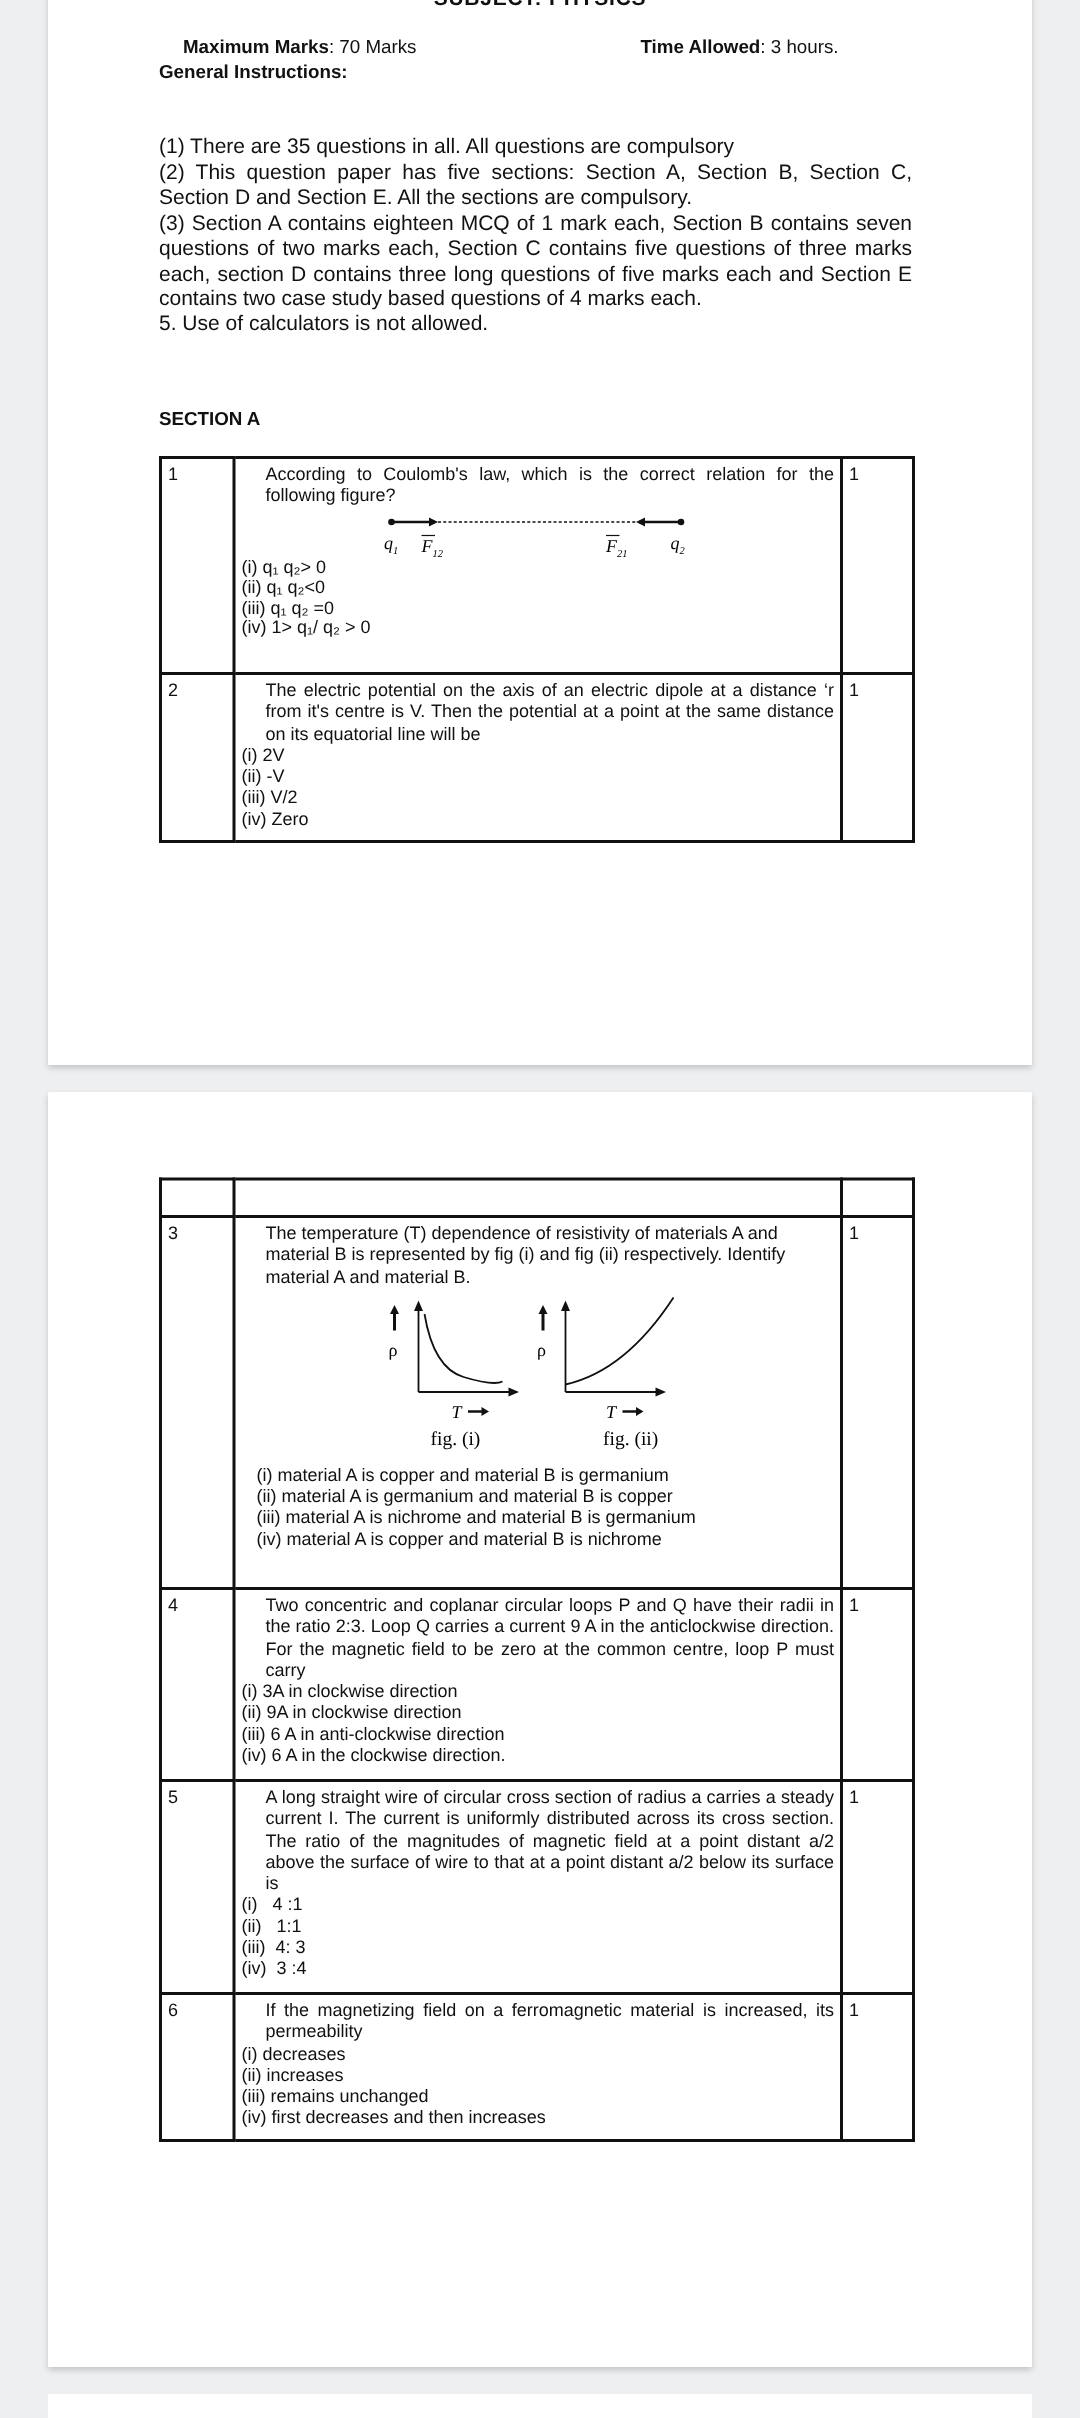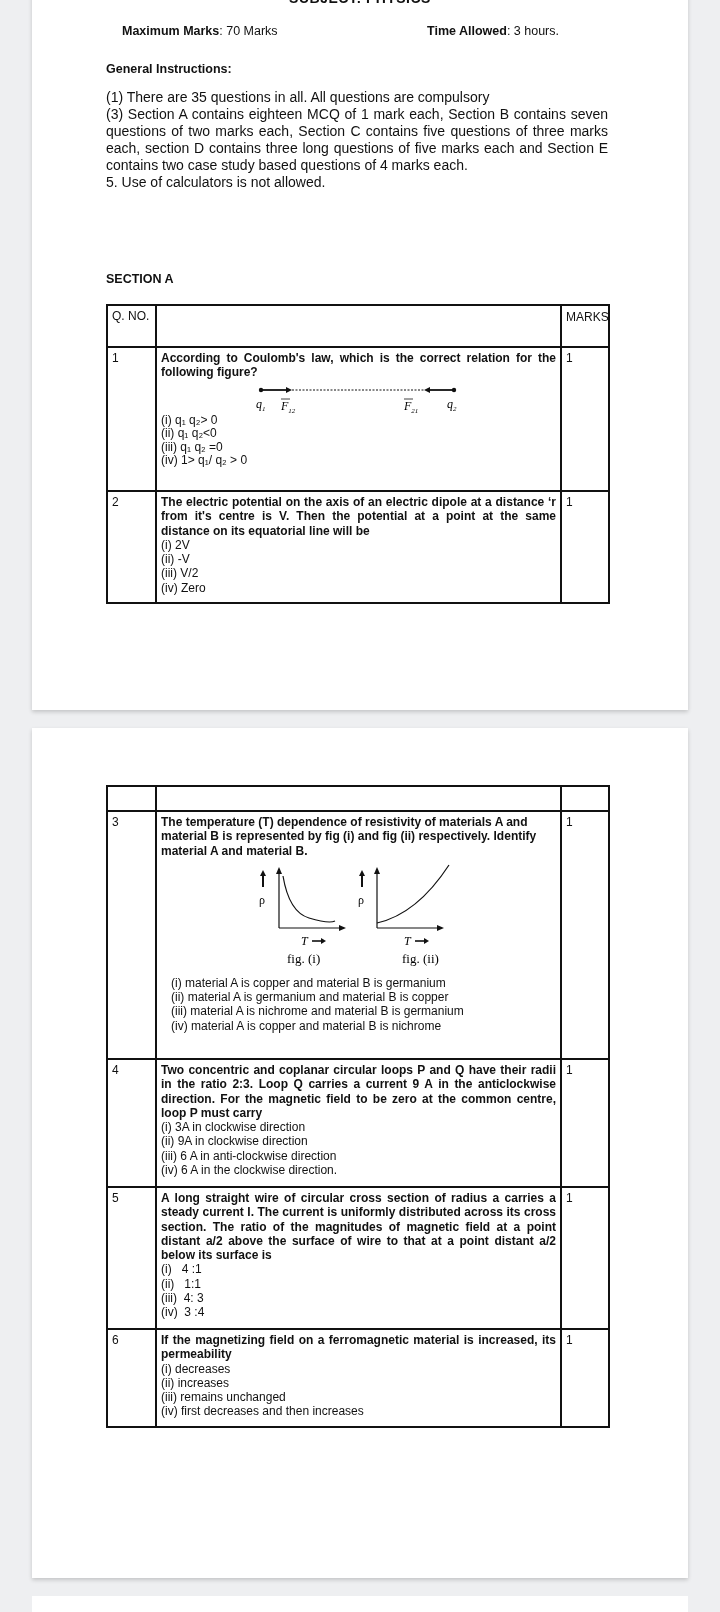--- a/index.html
+++ b/index.html
@@ -36,62 +36,58 @@
     position: absolute; border-collapse: collapse; width: 502px;
     table-layout: fixed;
   }
   table.qtable td {
     border: 2px solid #111; vertical-align: top; padding: 3px 4px 2px 4px;
     font-size: 12px; line-height: 14.3px;
   }
   col.c1 { width: 49px; }
   col.c2 { width: 405px; }
   col.c3 { width: 48px; }
-  .qtext { font-weight: bold; text-align: justify; }
+  .qtext { font-weight: normal; text-align: justify; margin-left: 16px; }
   .opt { font-weight: normal; }
   .marks-head { font-size: 8px; padding-top: 4px !important; }
   .qno { font-size: 12px; }
   .fig-area { position: relative; }
   .fig-label { font-family: "Liberation Serif", serif; font-size: 13px; }
 </style>
 </head>
 <body>
 
 <div class="page" id="page1">
   <div class="cut-title">SUBJECT: PHYSICS</div>
 
   <div class="abs meta" style="left:74px; top:44px;">
     <b>Maximum Marks</b><span>: 70 Marks</span>
   </div>
   <div class="abs meta" style="left:379px; top:44px;">
     <b>Time Allowed</b><span>: 3 hours.</span>
   </div>
 
-  <div class="abs instr-title" style="left:74px; top:82px;">General Instructions:</div>
+  <div class="abs instr-title" style="left:74px; top:61px;">General Instructions:</div>
 
   <div class="abs instr" style="left:74px; top:109px;">
     <p>(1) There are 35 questions in all. All questions are compulsory</p>
+    <p>(2) This question paper has five sections: Section A, Section B, Section C, Section D and Section E. All the sections are compulsory.</p>
     <p>(3) Section A contains eighteen MCQ of 1 mark each, Section B contains seven questions of two marks each, Section C contains five questions of three marks each, section D contains three long questions of five marks each and Section E contains two case study based questions of 4 marks each.</p>
     <p>5. Use of calculators is not allowed.</p>
   </div>
 
   <div class="abs section-title" style="left:74px; top:292px;">SECTION A</div>
 
   <table class="qtable" style="left:74px; top:324px;">
     <colgroup>
         <col class="c1">
         <col class="c2">
         <col class="c3">
       </colgroup>
     <tbody>
-        <tr style="height:42px;">
-      <td class="qno">Q. NO.</td>
-      <td></td>
-      <td class="marks-head">MARKS</td>
-    </tr>
 
     <tr style="height:144px;">
       <td class="qno">1</td>
       <td>
         <div class="qtext">According to Coulomb's law, which is the correct relation for the following figure?</div>
         <div class="fig-area" style="height:34px;">
           <svg width="220" height="34" style="position:absolute; left:95px; top:2px;">
             <circle cx="5" cy="8" r="2.2" fill="#111"></circle>
             <line x1="5" y1="8" x2="34" y2="8" stroke="#111" stroke-width="1.8"></line>
             <polygon points="30,5 36,8 30,11" fill="#111"></polygon>

